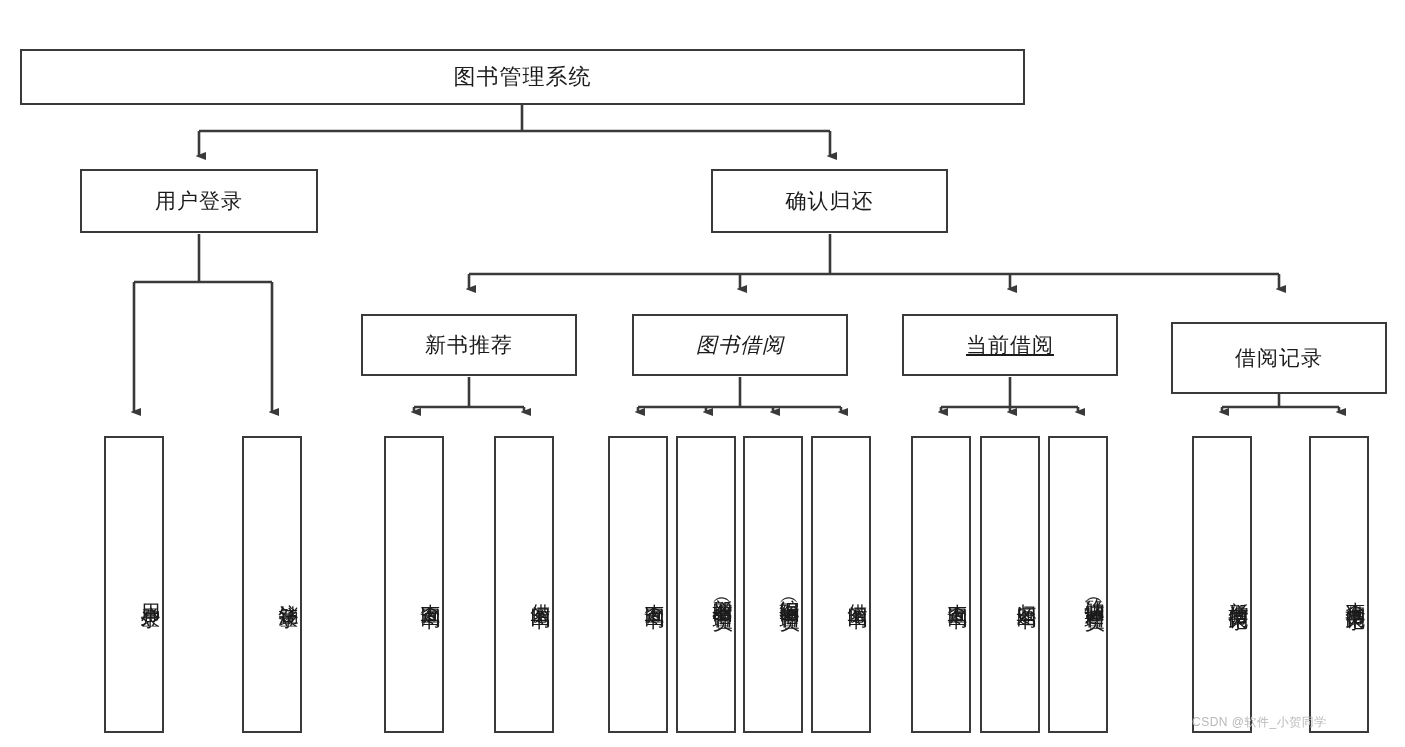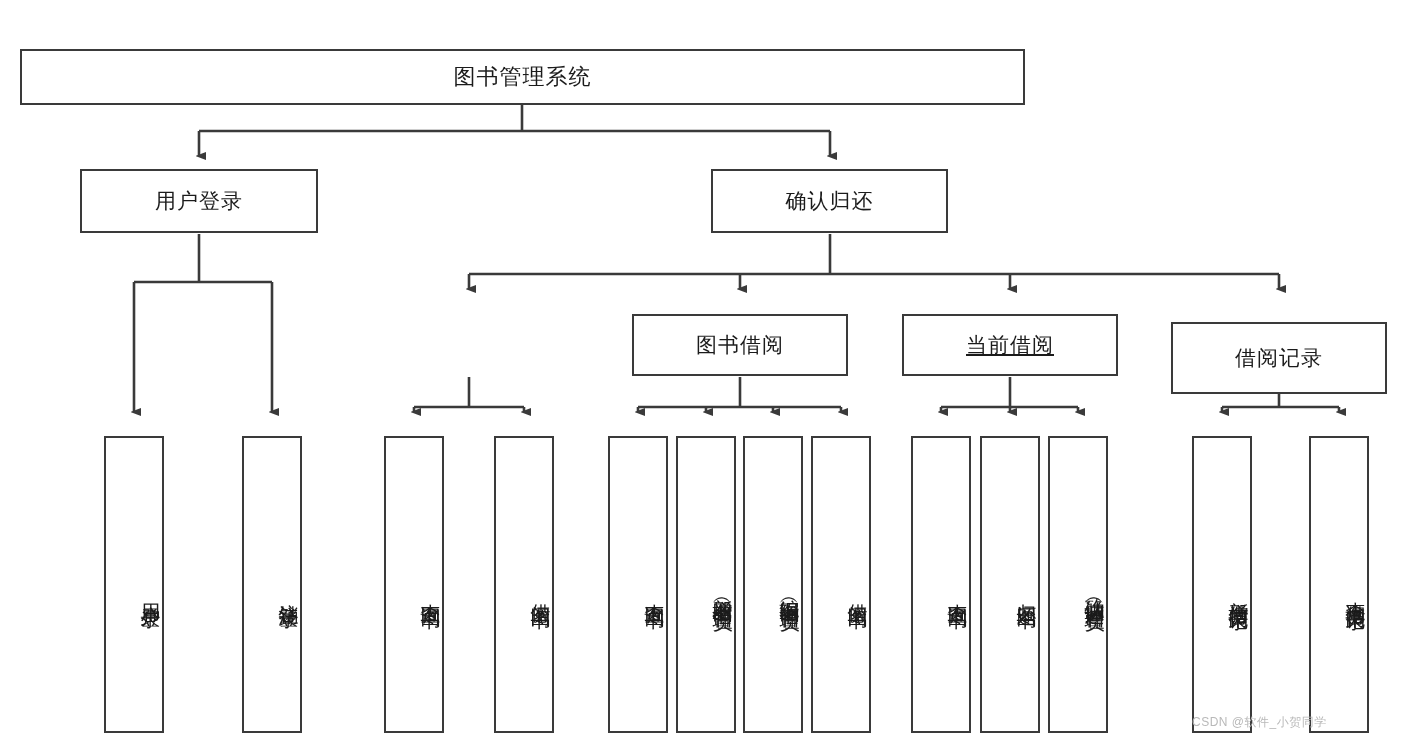--- a/index.html
+++ b/index.html
@@ -128,21 +128,24 @@
     <span>图书管理系统</span>
   </div>
 
   <div class="node horiz" style="left:80px; top:169px; width:238px; height:64px;">
     <span>用户登录</span>
   </div>
   <div class="node horiz" style="left:711px; top:169px; width:237px; height:64px;">
     <span>确认归还</span>
   </div>
 
-  <div class="node horiz" style="left:632px; top:314px; width:216px; height:62px;">
+  <div class="node horiz" style="left:361px; top:314px; width:216px; height:62px;">
+    <span>新书推荐</span>
+  </div>
+  <div class="node horiz" style="left:632px; top:314px; width:216px; height:62px;font-style:italic;">
     <span>图书借阅</span>
   </div>
   <div class="node horiz" style="left:902px; top:314px; width:216px; height:62px;text-decoration:underline;">
     <span>当前借阅</span>
   </div>
   <div class="node horiz" style="left:1171px; top:322px; width:216px; height:72px;">
     <span>借阅记录</span>
   </div>
 
   <div class="node vert" style="left:104px; top:436px; width:60px; height:297px;">

